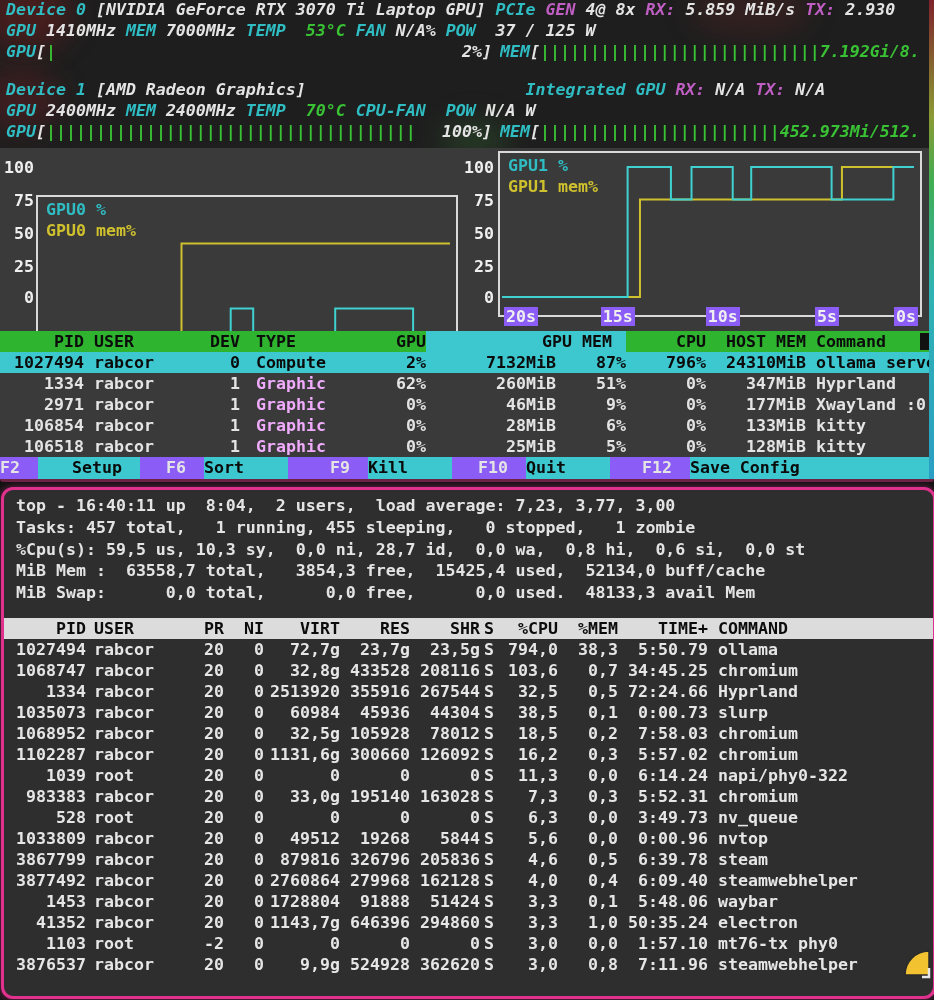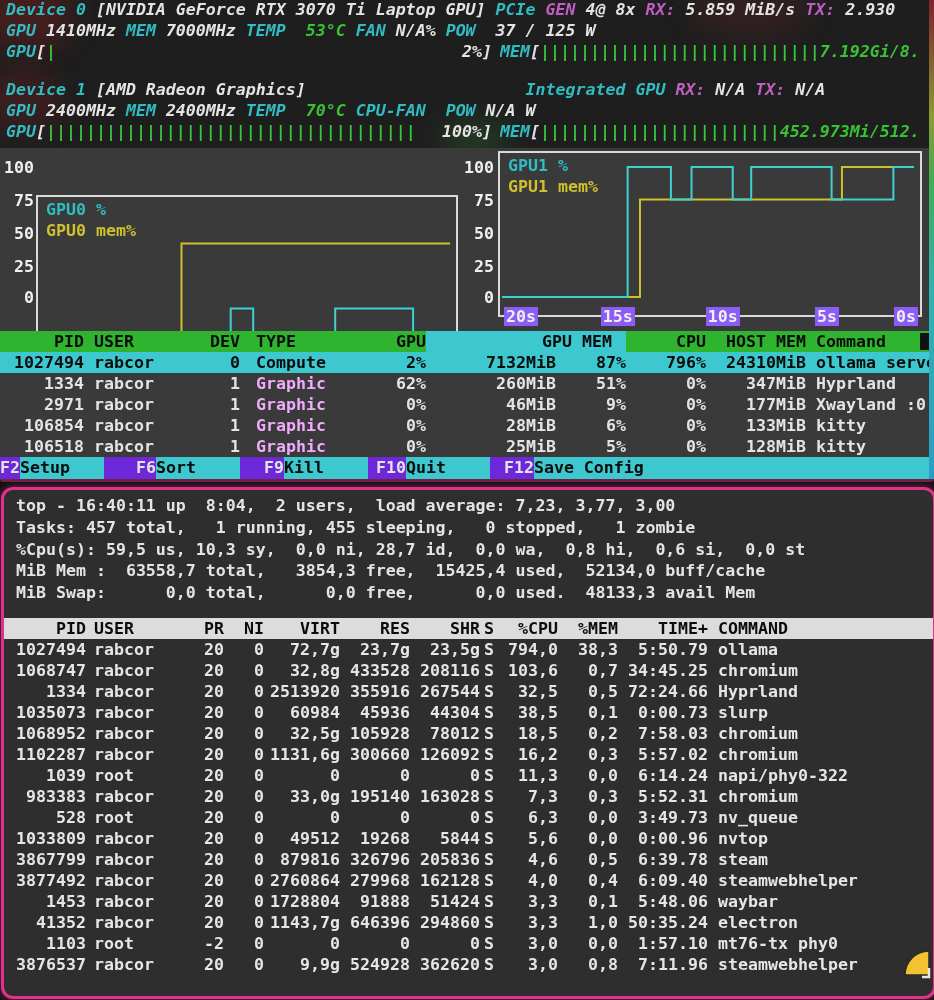--- a/index.html
+++ b/index.html
@@ -42,21 +42,21 @@
   .ngrid>div{overflow:hidden;white-space:pre;}
   .nheader{background:#2eb42e;color:#0c0c0c;position:relative;}
   .nheader .hl{background:#3cc8ce;}
   .nrow{color:#e4e4e4;}
   .nrow .ctype{color:#f0abfc;}
   .nrow.sel{background:#3cc8ce;color:#0b0b0b;}
   .nrow.sel .ctype{color:#0b0b0b;}
   .r{text-align:right}.l{text-align:left}.c{text-align:center}
   .hdr-box{position:absolute;right:2px;top:2px;width:12px;height:17px;background:#111;}
   
-  .fbar{position:absolute;left:0;top:457px;width:934px;height:22px;display:flex;background:#6d28d9;line-height:22px;}
+  .fbar{position:absolute;left:0;top:457px;width:934px;height:22px;display:flex;background:#8b5cf6;line-height:22px;gap:18px;}
   .fkey{color:#e4e4e4;flex:none;white-space:pre;}
   .flabel{background:#3cc8ce;color:#0b0b0b;flex:none;white-space:pre;overflow:hidden;}
   
   .divider{position:absolute;left:0;top:479px;width:934px;height:8px;background:#121212;}
   .divider .inactive-border{position:absolute;left:0;top:0;width:100%;height:3px;background:#6d2344;border-radius:0 0 8px 8px;}
   
   .pane-bottom{position:absolute;left:1px;top:487px;width:929px;height:506px;
     border:3px solid #e0318e;border-radius:12px;background:#2e2e2e;overflow:hidden;
     box-shadow:0 0 7px rgba(240,50,150,.45);}
   .tsummary{padding:6px 0 0 12px;}
@@ -254,21 +254,21 @@
             <div class="r">0%</div>
             <div class="r">128MiB</div>
             <div class="gap"></div>
             <div class="l">kitty</div>
           </div>
         </div>
     </div>
 
     <div class="fbar" id="fbar">
         <span class="fkey">F2</span>
-        <span class="flabel" style="width: 84px; margin-right: 32px;">Setup</span>
+        <span class="flabel" style="width: 68px; margin-right: 8px; padding-left: 34px;">Setup</span>
         <span class="fkey">F6</span>
         <span class="flabel" style="width: 84px; margin-right: 24px;">Sort</span>
         <span class="fkey">F9</span>
         <span class="flabel" style="width: 84px; margin-right: 8px;">Kill</span>
         <span class="fkey">F10</span>
         <span class="flabel" style="width: 84px; margin-right: 14px;">Quit</span>
         <span class="fkey">F12</span>
         <span class="flabel" style="flex: 1 1 0%;">Save Config</span>
       </div>
     <div class="edge-stripe"></div>

